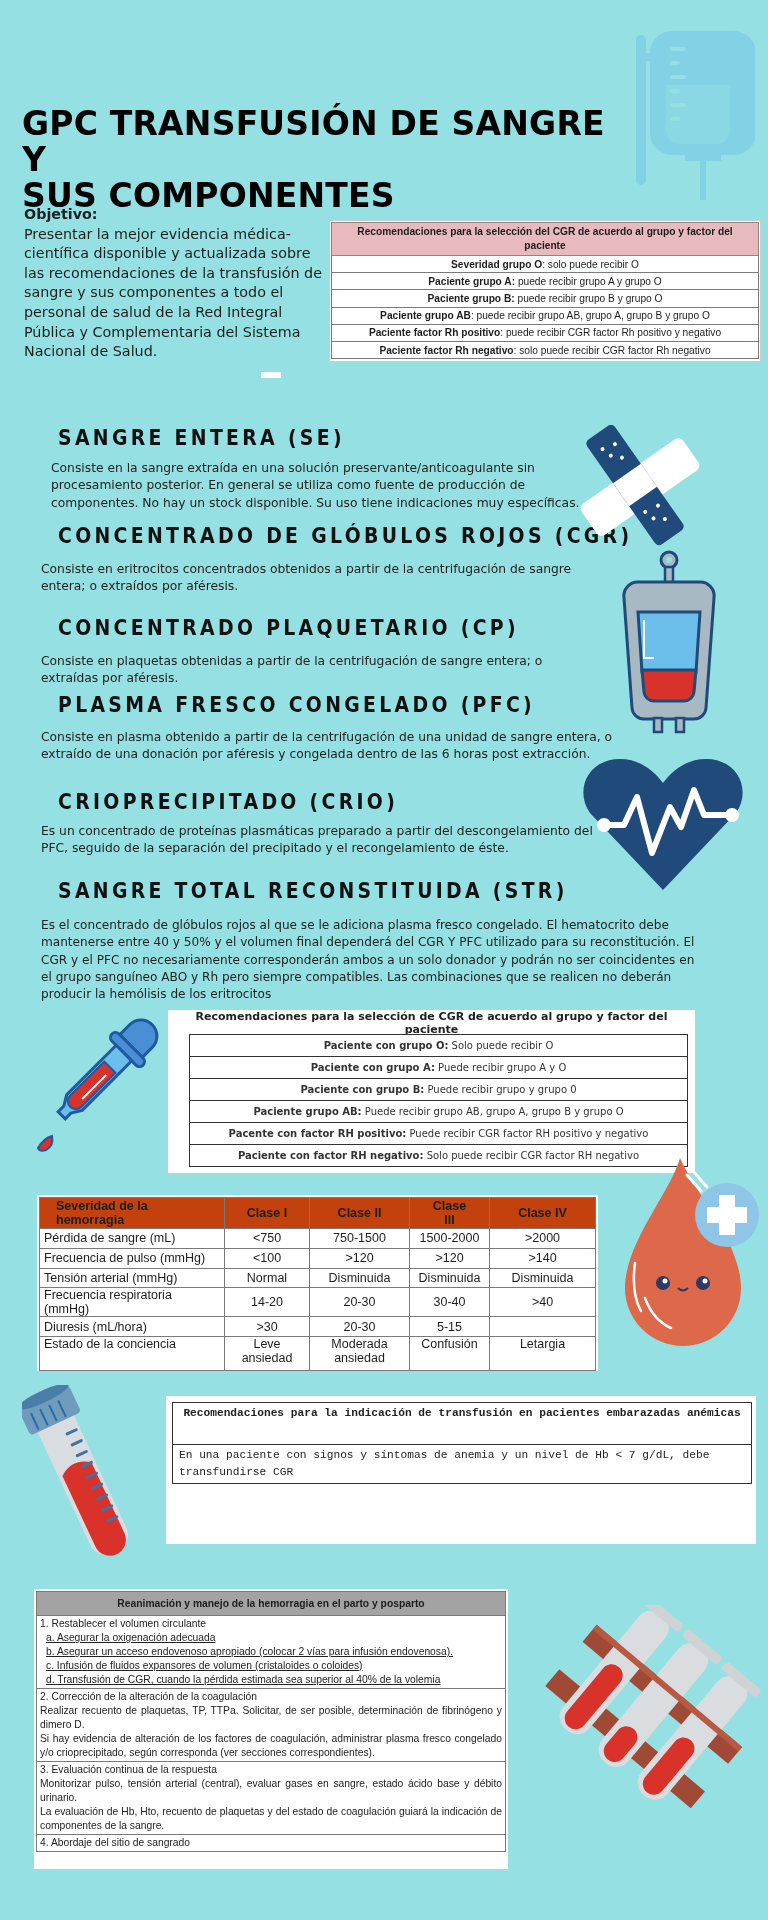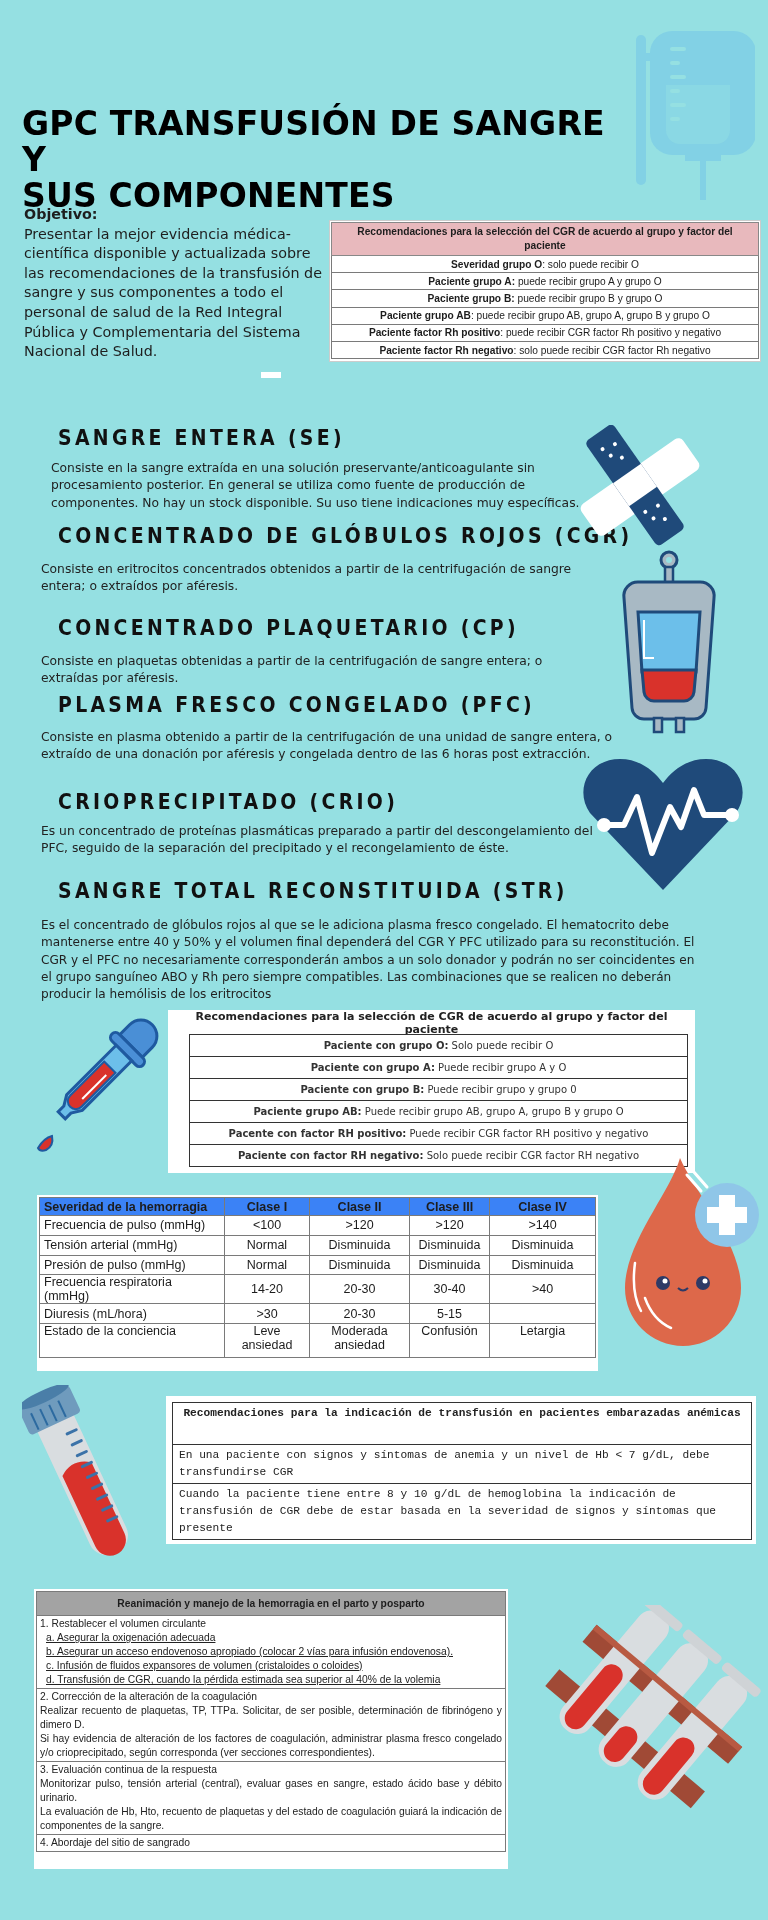--- a/index.html
+++ b/index.html
@@ -52,21 +52,21 @@
 
   
   .cgr2-box { left: 168px; top: 1010px; width: 527px; height: 163px; background: #fff; }
   .cgr2-title { left: 168px; top: 1010px; width: 527px; text-align: center; font-family: "DejaVu Sans", sans-serif; font-size: 11px; font-weight: bold; color: #222; }
   .cgr2 { left: 189px; top: 1034px; width: 499px; font-family: "DejaVu Sans", sans-serif; font-size: 10px; }
   .cgr2 td { border: 1px solid #333; text-align: center; height: 22px; padding: 0 3px; color: #333; }
 
   
   .hem-wrap { left: 37px; top: 1195px; width: 561px; height: 176px; background: #fff; }
   .hem { left: 39px; top: 1197px; width: 557px; font-size: 12.5px; }
-  .hem th { background: #3b82f6; font-weight: bold; padding: 1px 4px; height: 18px; }
+  .hem th { background: #c2410c; font-weight: bold; padding: 1px 16px; height: 18px; }
   .hem th.first { text-align: left; }
   .hem td { padding: 0 4px; height: 19.8px; text-align: center; line-height: 14px; }
   .hem td.first { text-align: left; }
 
   
   .preg-wrap { left: 166px; top: 1396px; width: 590px; height: 148px; background: #fff; }
   .preg { left: 172px; top: 1402px; width: 580px; font-family: Liberation Mono, monospace; font-size: 11.2px; }
   .preg td { border: 1px solid #333; padding: 2px 6px; color: #222; vertical-align: top; line-height: 17px; }
   .preg td.head { font-weight: bold; text-align: center; height: 42px; }
   .preg td.r1 { height: 38px; }
@@ -239,35 +239,35 @@
 <table class="abs tbl hem">
   <tbody>
       <tr>
     <th class="first" style="width:185px">Severidad de la hemorragia</th>
     <th style="width:85px">Clase I</th>
     <th style="width:100px">Clase II</th>
     <th style="width:80px">Clase III</th>
     <th>Clase IV</th>
   </tr>
   <tr>
+    <td class="first">Pérdida de sangre (mL)</td>
+        <td>&lt;750</td>
+        <td>750-1500</td>
+        <td>1500-2000</td>
+        <td>&gt;2000</td>
+  </tr>
+  <tr>
     <td class="first">Frecuencia de pulso (mmHg)</td>
         <td>&lt;100</td>
         <td>&gt;120</td>
         <td>&gt;120</td>
         <td>&gt;140</td>
   </tr>
   <tr>
     <td class="first">Tensión arterial (mmHg)</td>
-        <td>Normal</td>
-        <td>Disminuida</td>
-        <td>Disminuida</td>
-        <td>Disminuida</td>
-  </tr>
-  <tr>
-    <td class="first">Presión de pulso (mmHg)</td>
         <td>Normal</td>
         <td>Disminuida</td>
         <td>Disminuida</td>
         <td>Disminuida</td>
   </tr>
   <tr>
     <td class="first">Frecuencia respiratoria (mmHg)</td>
         <td>14-20</td>
         <td>20-30</td>
         <td>30-40</td>
@@ -332,23 +332,20 @@
 
 <div class="abs preg-wrap"></div>
 <table class="abs preg" style="border-collapse:collapse;background:#fff">
   <tbody>
       <tr>
         <td class="head">Recomendaciones para la indicación de transfusión en pacientes embarazadas anémicas</td>
       </tr>
   <tr>
         <td class="r1">En una paciente con signos y síntomas de anemia y un nivel de Hb &lt; 7 g/dL, debe transfundirse CGR</td>
       </tr>
-  <tr>
-        <td class="r2">Cuando la paciente tiene entre 8 y 10 g/dL de hemoglobina la indicación de transfusión de CGR debe de estar basada en la severidad de signos y síntomas que presente</td>
-      </tr>
 </tbody>
   </table>
 
 <div class="abs rean-wrap"></div>
 <table class="abs tbl rean">
   <tbody>
       <tr>
         <th>Reanimación y manejo de la hemorragia en el parto y posparto</th>
       </tr>
   <tr>

